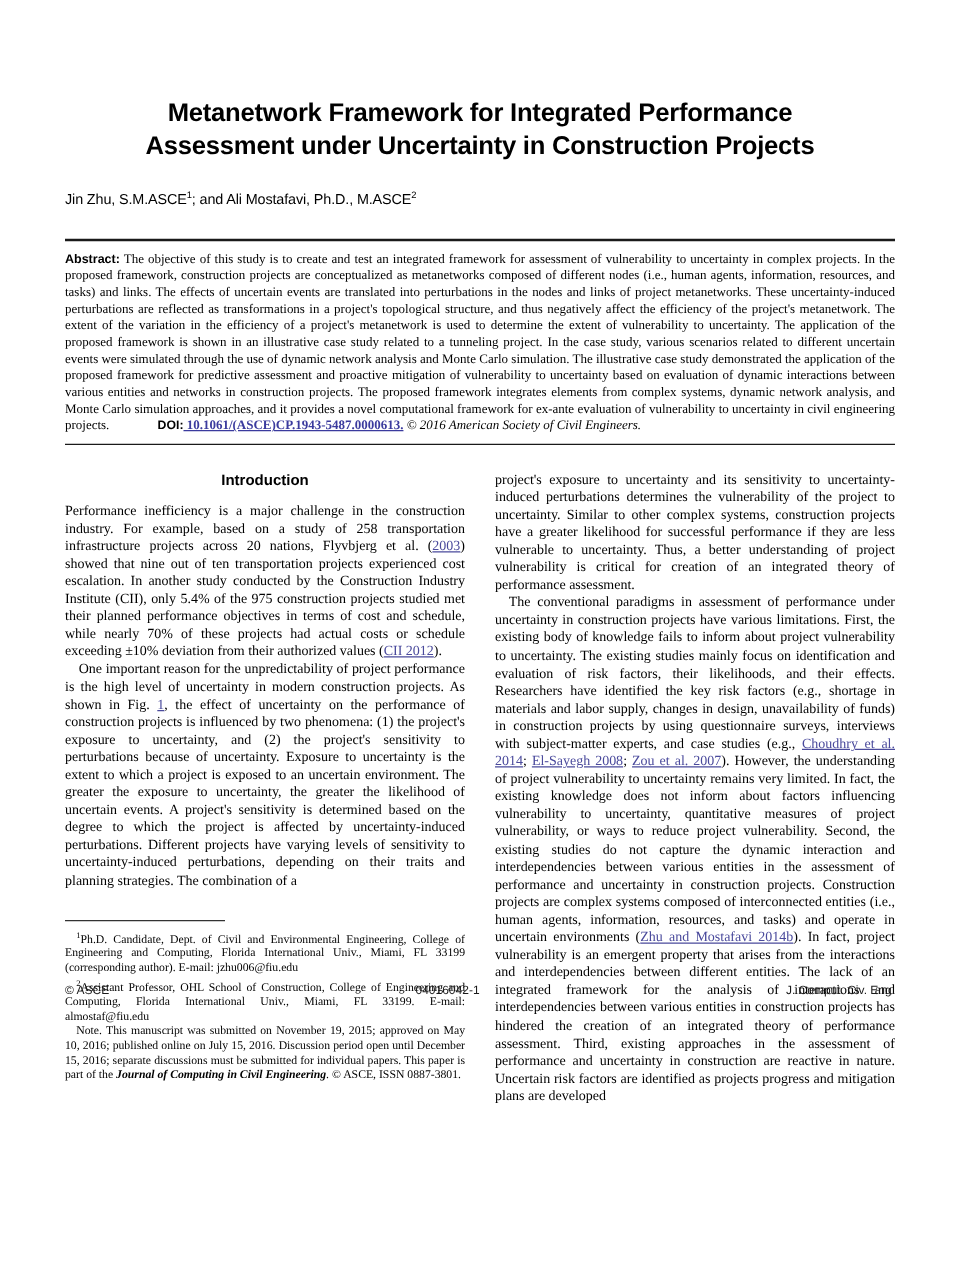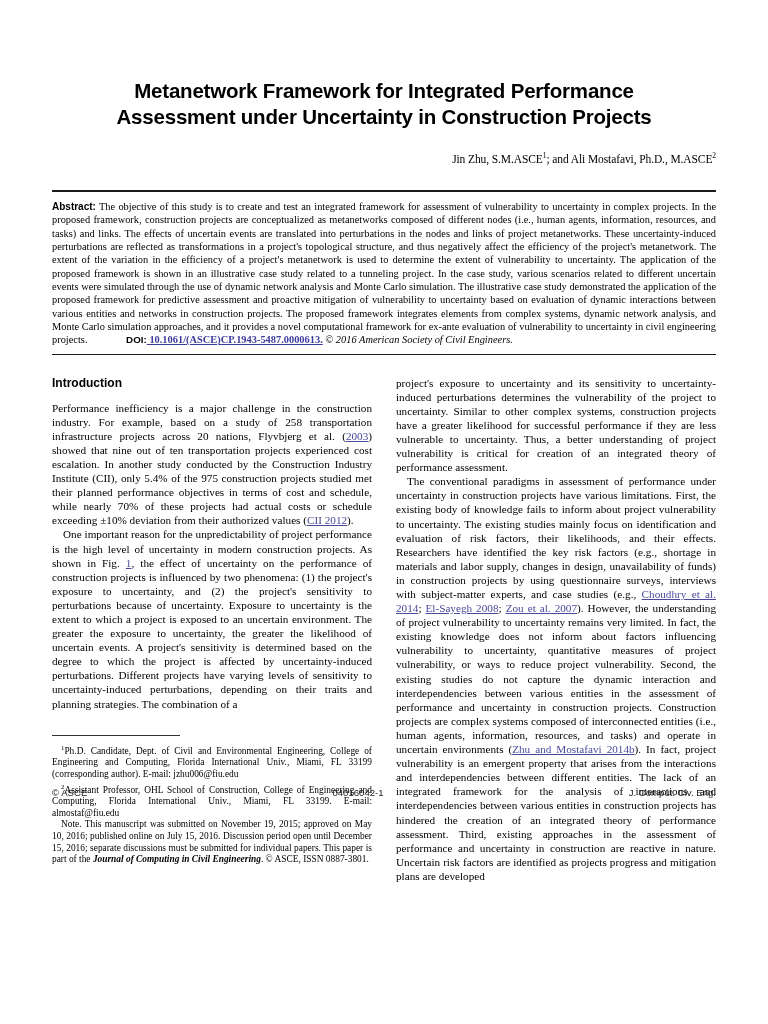--- a/index.html
+++ b/index.html
@@ -29,23 +29,23 @@
     font-family: "Liberation Sans", sans-serif;
     font-weight: bold;
     font-size: 20.5px;
     line-height: 26px;
     text-align: center;
     letter-spacing: -0.2px;
     margin: 0 auto;
     max-width: 600px;
   }
   .authors {
-    font-family: Liberation Serif, serif;
+    font-family: Liberation Sans, sans-serif;
     font-size: 11.5px;
-    text-align: right;
+    text-align: left;
     margin-top: 21px;
     letter-spacing: -0.1px;
   }
   .authors sup { font-size: 7.5px; vertical-align: super; }
 
   
   .rule-thick {
     border: 0;
     border-top: 2.6px solid #1a1a1a;
     margin: 25px 0 0 0;
@@ -101,20 +101,21 @@
   .col {
     width: 320px;
     flex: 0 0 320px;
     position: relative;
   }
   .section-head {
     font-family: "Liberation Sans", sans-serif;
     font-weight: bold;
     font-size: 12px;
     margin: 0 0 11px 0;
+    text-align: center;
   }
   .body-p {
     font-size: 11.2px;
     line-height: 14.1px;
     text-align: justify;
     text-justify: inter-word;
     margin: 0;
     hyphens: none;
   }
   .body-p + .body-p { text-indent: 11px; }

